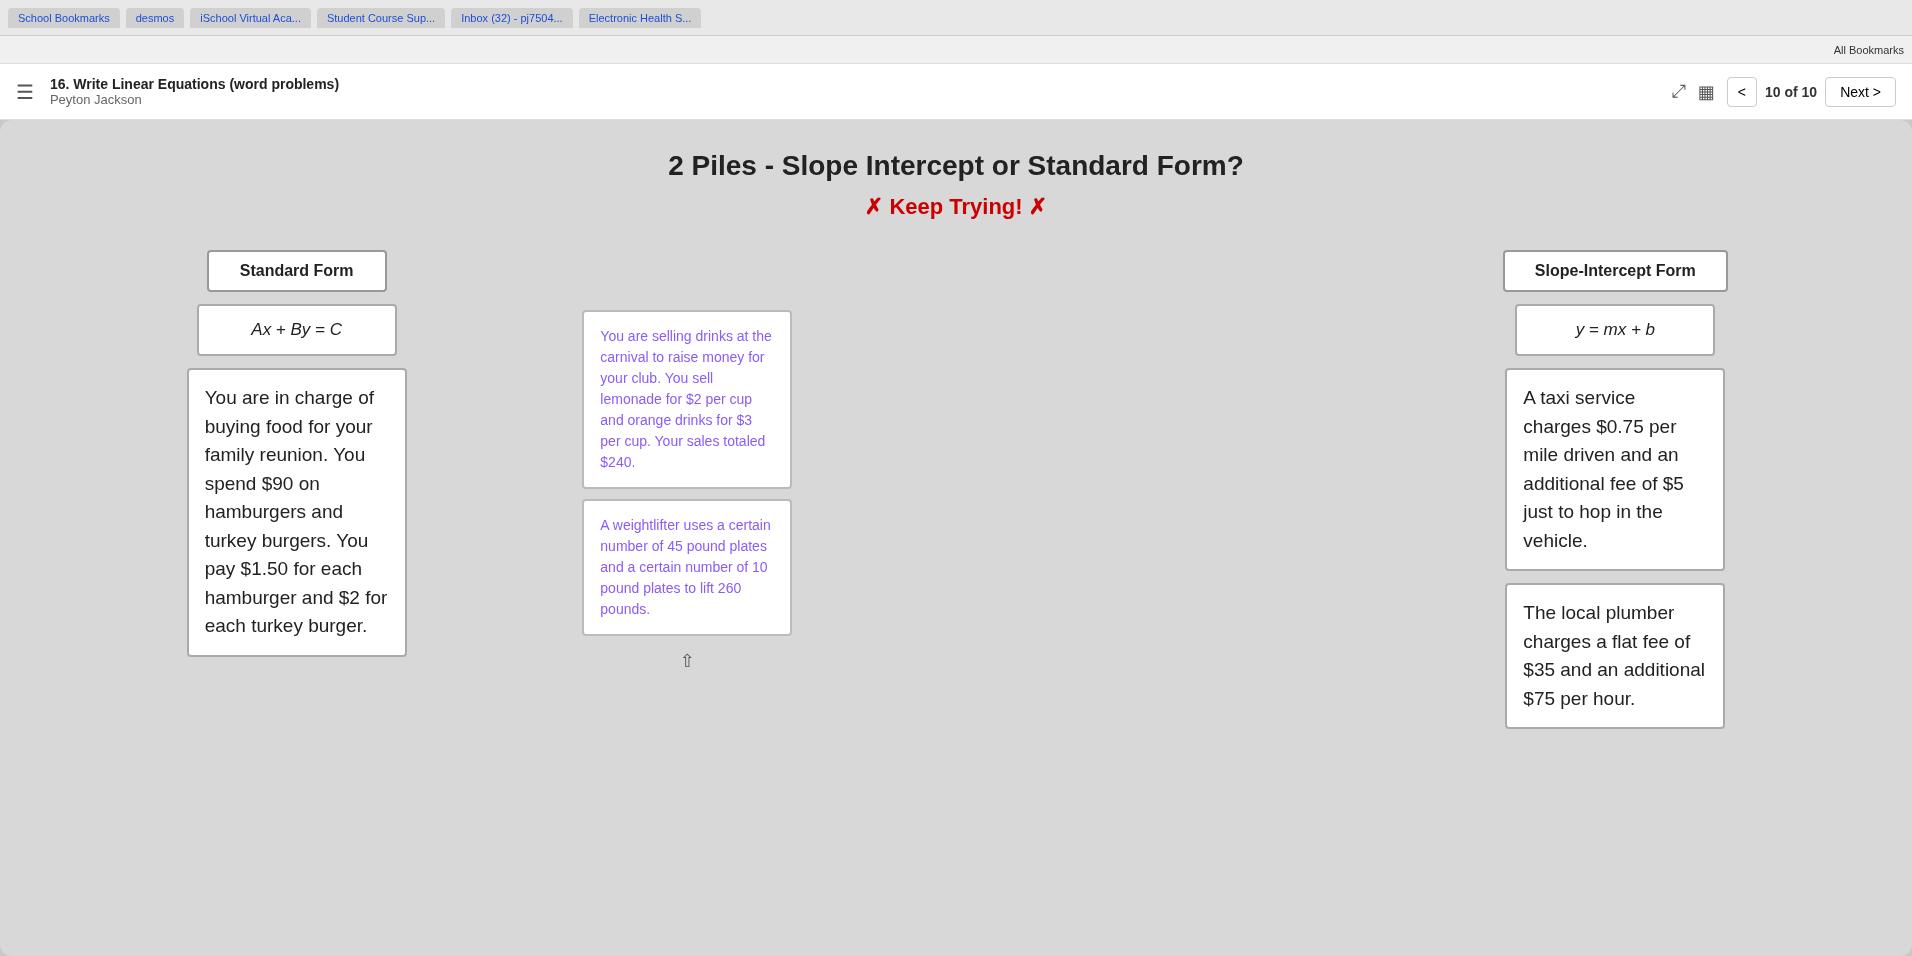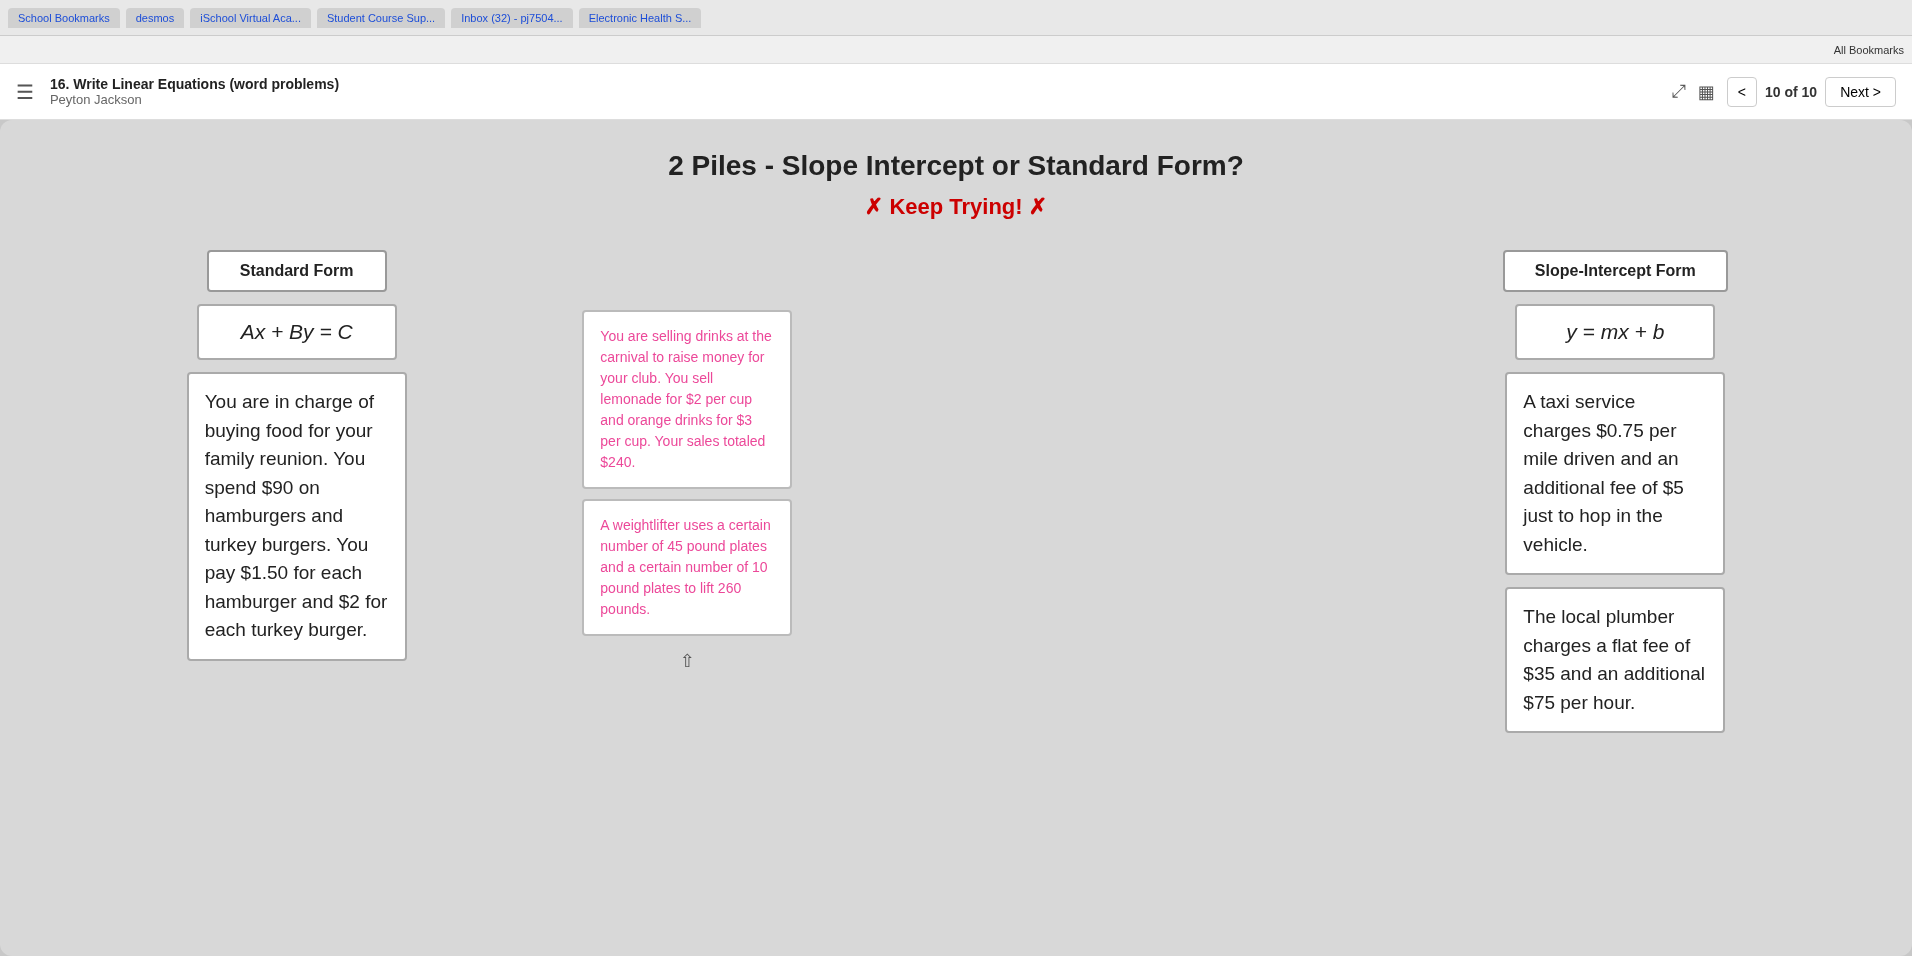--- a/index.html
+++ b/index.html
@@ -163,21 +163,21 @@
       color: #222;
       border-radius: 4px;
       min-width: 180px;
       text-align: center;
     }
 
     .formula-box {
       background: #fff;
       border: 2px solid #aaa;
       padding: 14px 14px;
-      font-size: 21px;
+      font-size: 17px;
       font-style: italic;
       color: #222;
       border-radius: 4px;
       min-width: 200px;
       text-align: center;
     }
 
     .card {
       background: #fff;
       border: 2px solid #aaa;
@@ -197,21 +197,21 @@
       align-items: center;
       gap: 10px;
       padding-top: 60px;
     }
 
     .middle-card {
       background: #fff;
       border: 2px solid #bbb;
       padding: 14px 16px;
       font-size: 14px;
-      color: #ec4899;
+      color: #8b5cf6;
       border-radius: 4px;
       line-height: 1.5;
       width: 210px;
     }
 
     .scroll-indicator {
       font-size: 18px;
       color: #555;
       text-align: center;
       margin-top: 4px;

